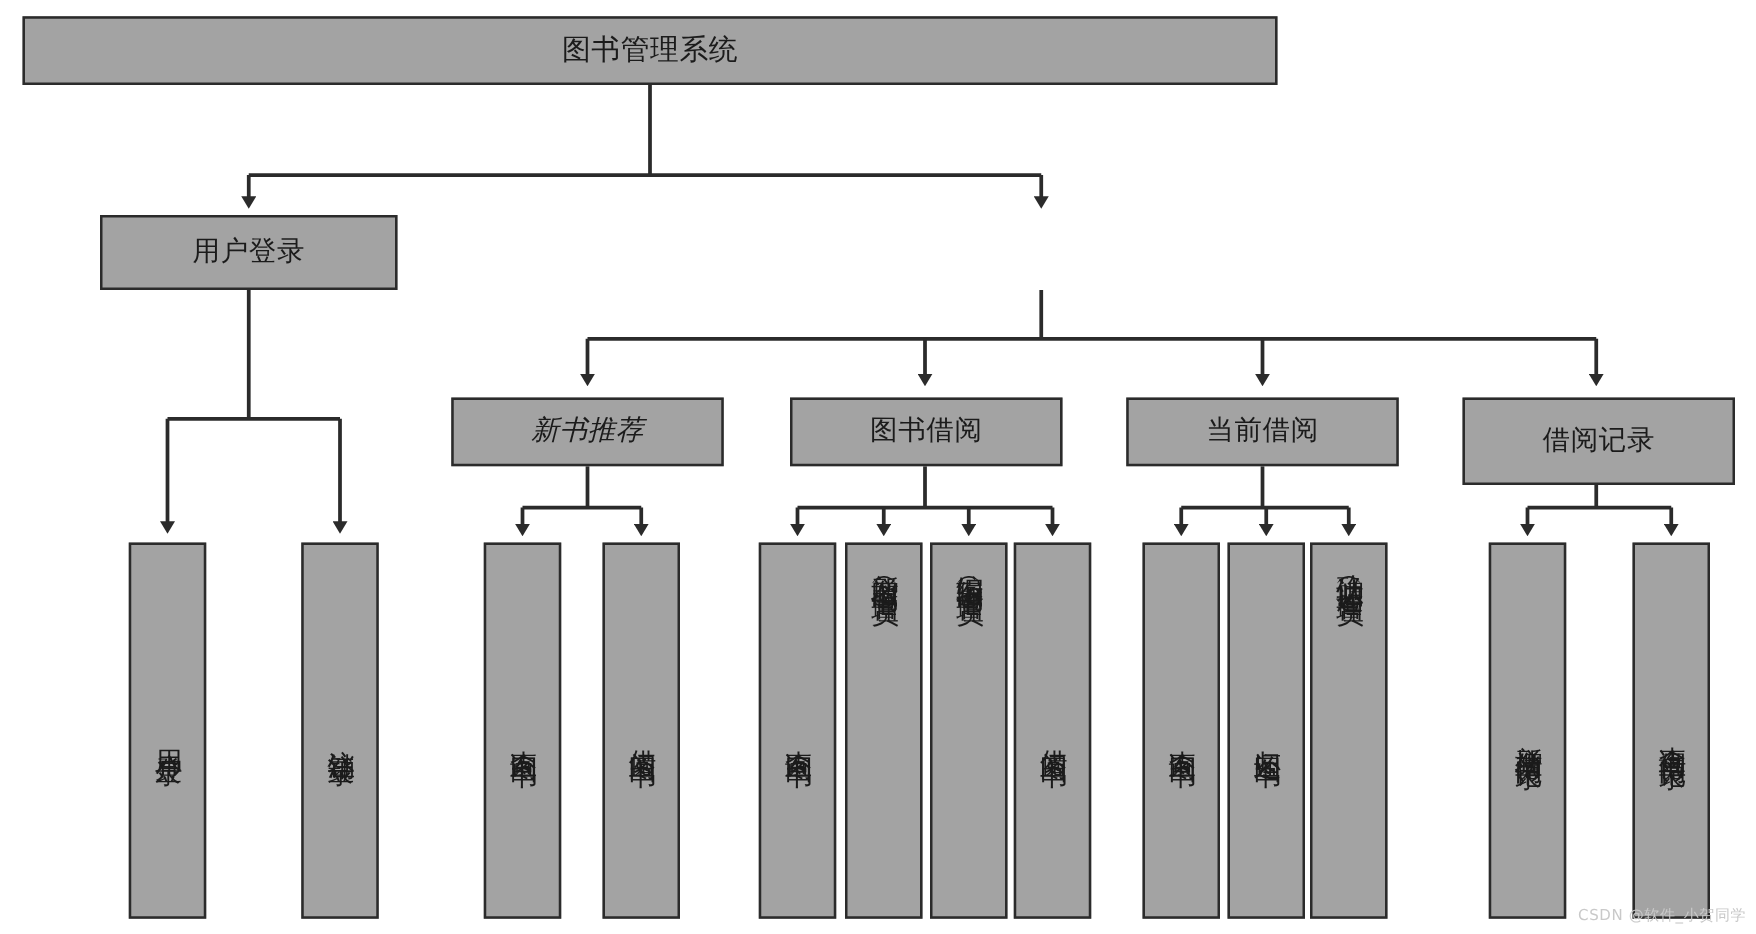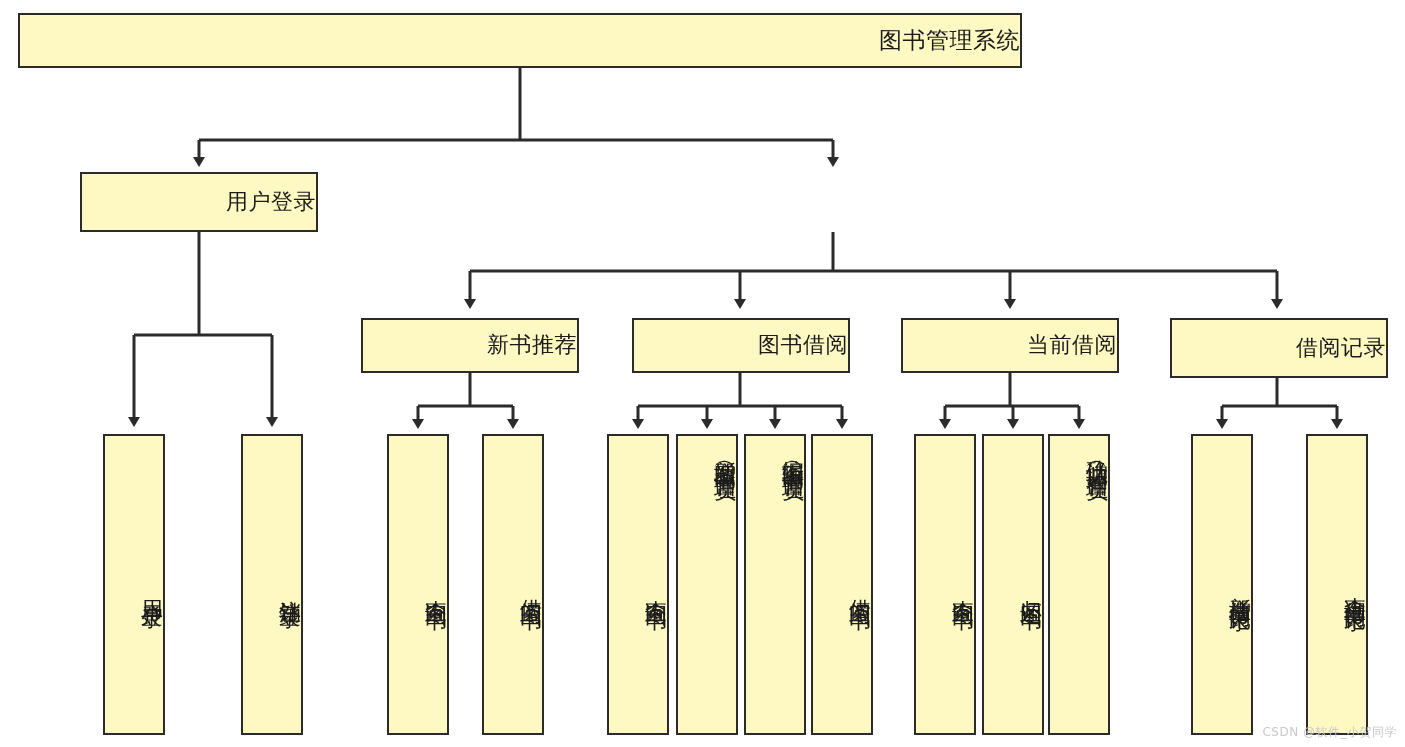--- a/index.html
+++ b/index.html
@@ -23,24 +23,24 @@
     left: 0;
     top: 0;
     width: 1405px;
     height: 747px;
     pointer-events: none;
   }
   .node {
     position: absolute;
     box-sizing: border-box;
     border: 2px solid #2b2b2b;
-    background: #fef9c3;
+    background: #a3a3a3;
     display: flex;
     align-items: center;
-    justify-content: flex-end;
+    justify-content: center;
     color: #1b1b1b;
   }
   .node-h {
     font-size: 22px;
     letter-spacing: 0.5px;
     line-height: 1.2;
     white-space: nowrap;
   }
   .node-root {
     font-size: 23px;
@@ -131,30 +131,30 @@
   </svg>
 
   <div class="node node-h node-root" style="left:18px; top:13px; width:1004px; height:55px;">
     <span>图书管理系统</span>
   </div>
 
   <div class="node node-h" style="left:80px; top:172px; width:238px; height:60px;">
     <span>用户登录</span>
   </div>
 
-  <div class="node node-h" style="left:361px; top:318px; width:218px; height:55px;">
+  <div class="node node-h" style="left:361px; top:318px; width:218px; height:55px;font-style:italic;">
     <span>新书推荐</span>
   </div>
   <div class="node node-h" style="left:632px; top:318px; width:218px; height:55px;">
     <span>图书借阅</span>
   </div>
   <div class="node node-h" style="left:901px; top:318px; width:218px; height:55px;">
     <span>当前借阅</span>
   </div>
-  <div class="node node-h" style="left:1170px; top:318px; width:218px; height:60px;">
+  <div class="node node-h" style="left:1170px; top:318px; width:218px; height:70px;">
     <span>借阅记录</span>
   </div>
 
   <div class="node node-v center-text" style="left:103px; top:434px; width:62px; height:301px;">
     <span class="vlabel">用户登录</span>
   </div>
   <div class="node node-v center-text" style="left:241px; top:434px; width:62px; height:301px;">
     <span class="vlabel">注销登录</span>
   </div>
 

